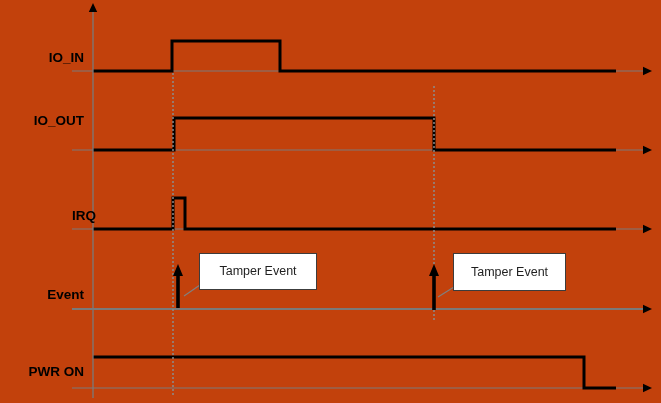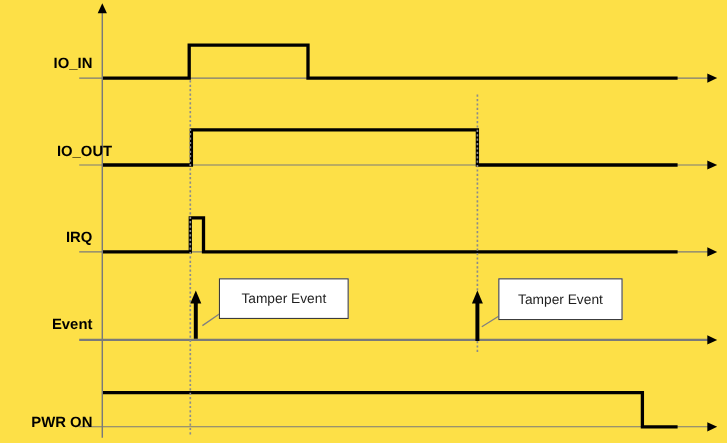--- a/index.html
+++ b/index.html
@@ -1,17 +1,17 @@
 <!DOCTYPE html>
 <html><head>
 <meta charset="utf-8">
 <style>
   html,body{margin:0;padding:0;background:#ffffff;}
   .stage{
-    position:relative;width:661px;height:403px;background:#fde047;overflow:hidden;
+    position:relative;width:661px;height:403px;background:#c2410c;overflow:hidden;
     font-family:"Liberation Sans", sans-serif;
   }
   .stage svg{position:absolute;left:0;top:0;}
   .sig-label{
     position:absolute;left:0;width:84px;text-align:right;
     font-weight:bold;font-size:13.5px;line-height:18px;color:#000000;
     letter-spacing:0px;white-space:nowrap;
   }
   .callout{
     position:absolute;box-sizing:border-box;background:#ffffff;
@@ -46,24 +46,24 @@
       <line x1="434" y1="86" x2="434" y2="322" stroke="#8c8c8c" stroke-width="1.5" stroke-dasharray="2,2"></line>
       <line x1="184" y1="296" x2="200" y2="285" stroke="#808080" stroke-width="1.2"></line>
       <line x1="438" y1="297" x2="454" y2="287" stroke="#808080" stroke-width="1.2"></line>
       <line x1="178" y1="308" x2="178" y2="273" stroke="#000000" stroke-width="3.6"></line>
       <polygon points="178,264 173,276 183,276" fill="#000000"></polygon>
       <line x1="434" y1="310" x2="434" y2="273" stroke="#000000" stroke-width="3.6"></line>
       <polygon points="434,264 429,276 439,276" fill="#000000"></polygon>
     </svg>
 
   <div class="sig-label" style="top: 49px;">IO_IN</div>
-  <div class="sig-label" style="top: 129px; padding-left: 18px;">IO_OUT</div>
-  <div class="sig-label" style="top: 207px;">IRQ</div>
+  <div class="sig-label" style="top: 112px;">IO_OUT</div>
+  <div class="sig-label" style="top: 207px; padding-left: 12px;">IRQ</div>
   <div class="sig-label" style="top: 286px;">Event</div>
-  <div class="sig-label" style="top: 363px; margin-top: 12px;">PWR ON</div>
+  <div class="sig-label" style="top: 363px;">PWR ON</div>
 
   <div class="callout" style="left: 199px; top: 253px; width: 118px; height: 37px;">
     <span>Tamper Event</span>
   </div>
   <div class="callout" style="left: 453px; top: 253px; width: 113px; height: 38px;">
     <span>Tamper Event</span>
   </div>
 </div>
 
 </body></html>

